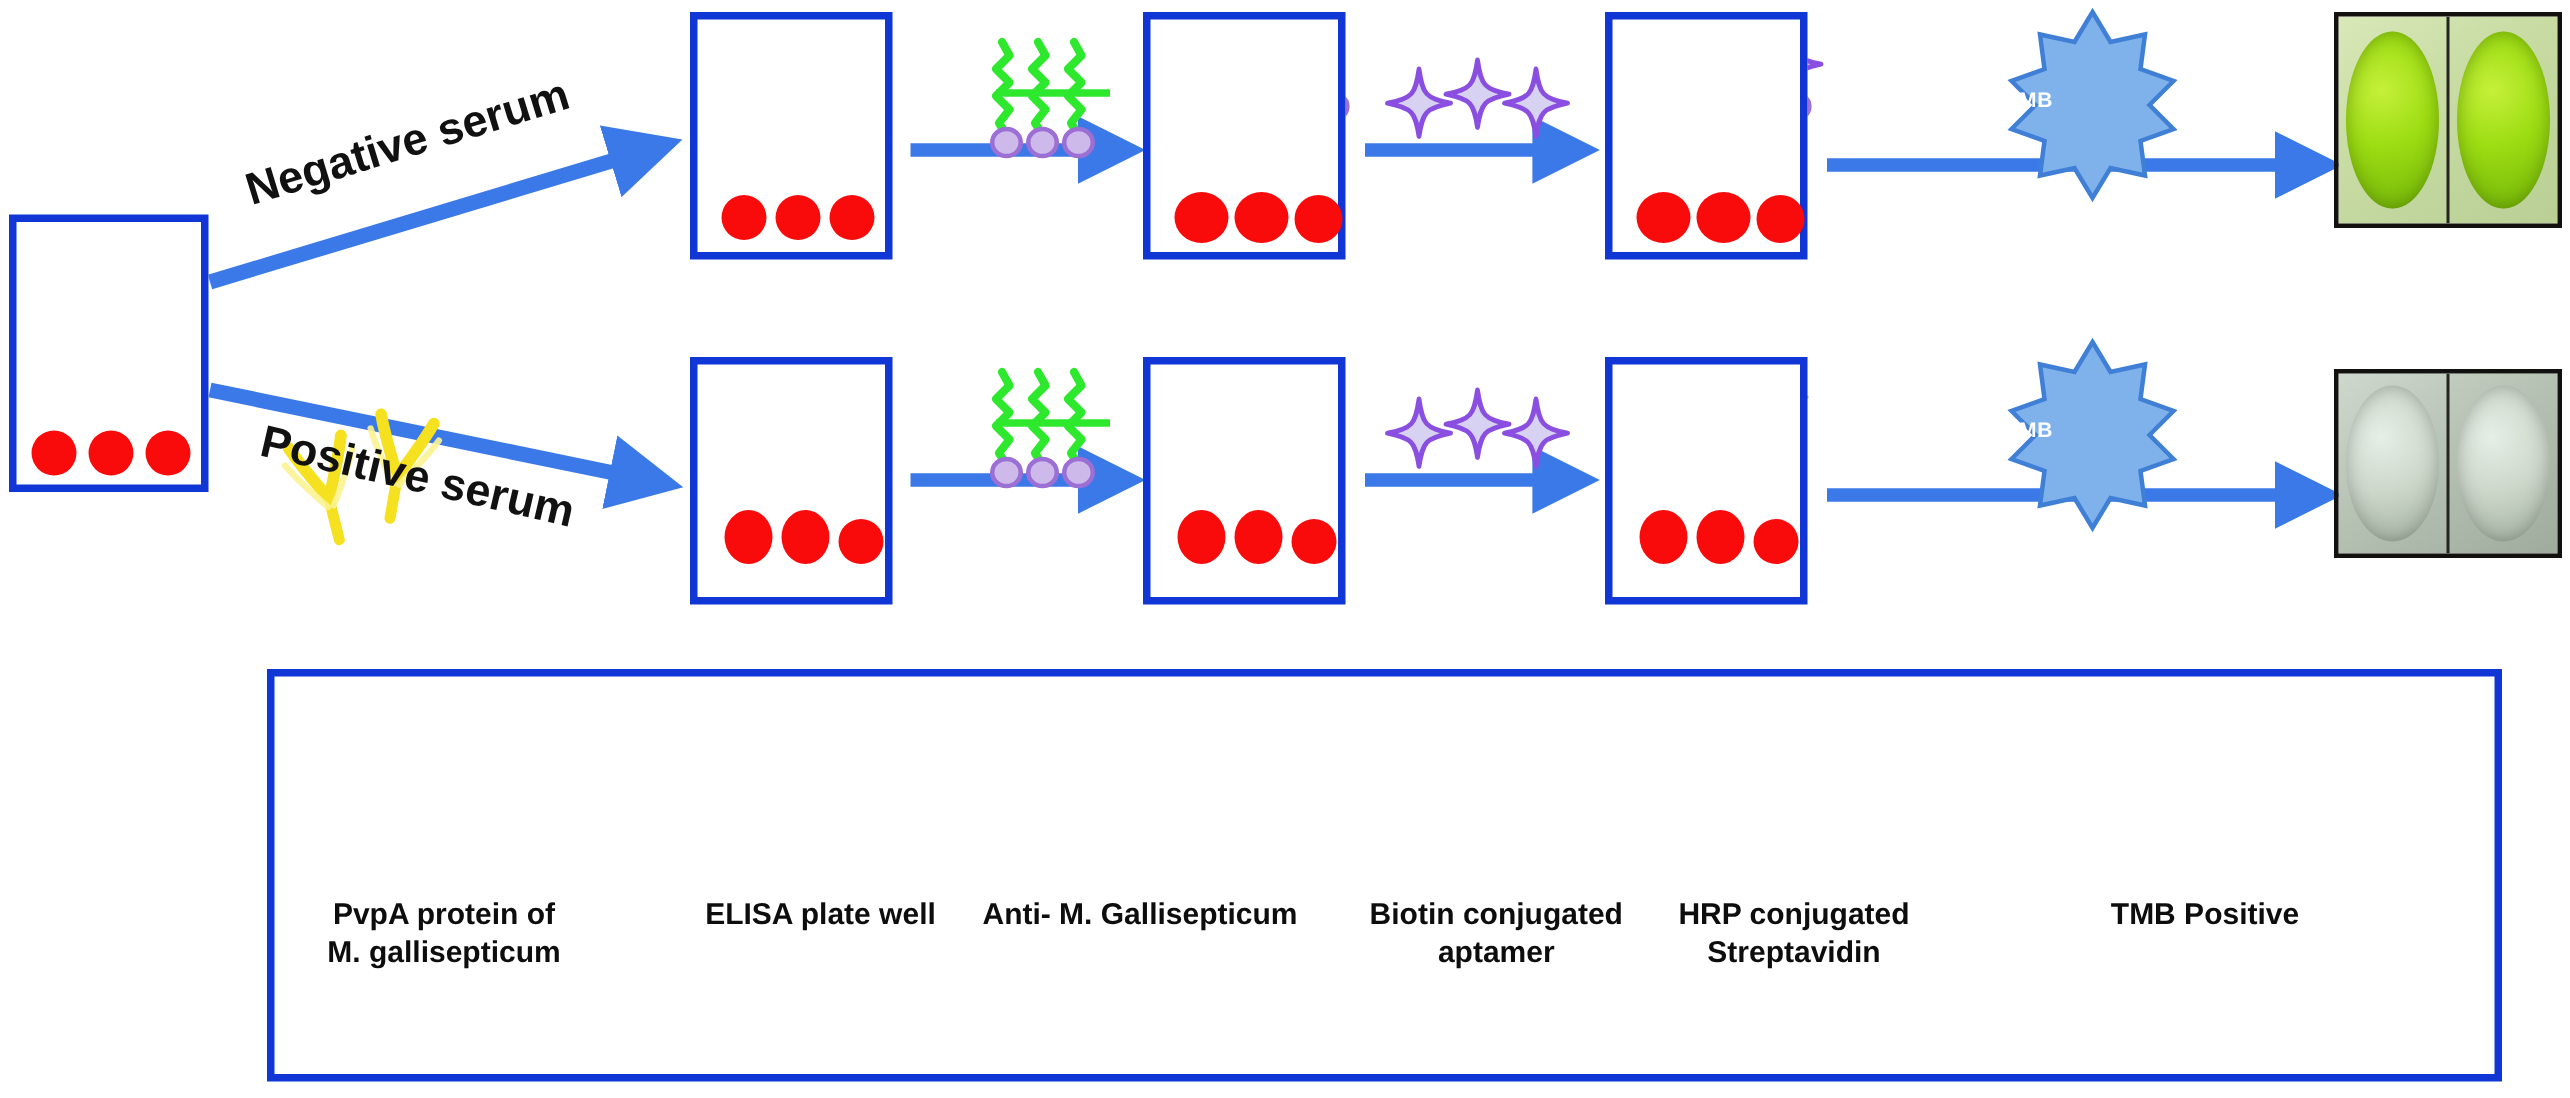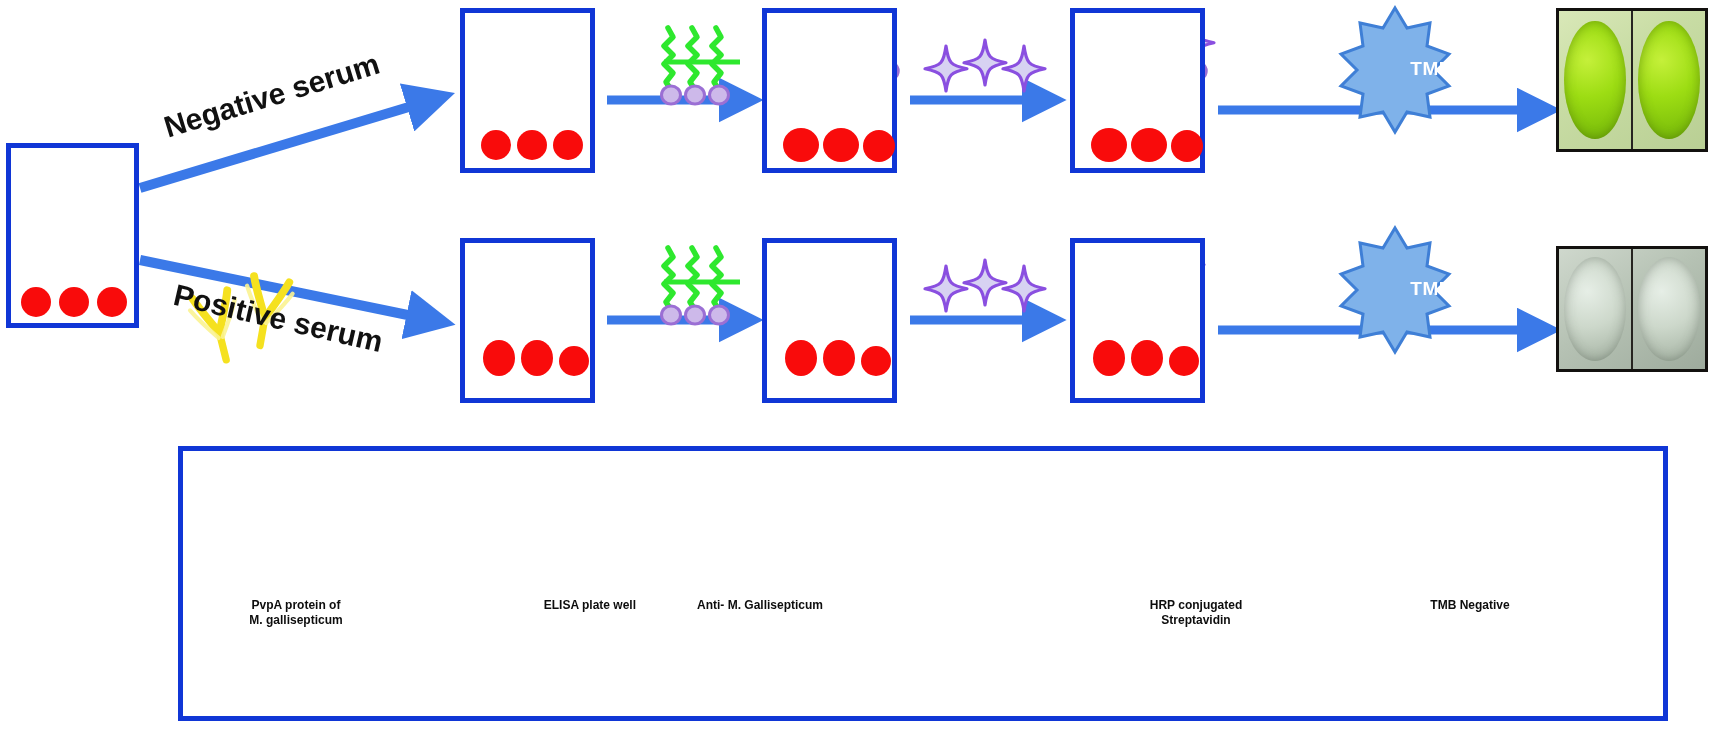--- a/index.html
+++ b/index.html
@@ -52,36 +52,36 @@
     top: 446px;
     width: 1490px;
     height: 275px;
     border: 5px solid #1036d6;
     box-sizing: border-box;
     background: #ffffff;
   }
   .legend-caption {
     position: absolute;
     text-align: center;
-    font-size: 12px;
+    font-size: 20px;
     font-weight: bold;
     color: #0d0d0d;
     line-height: 1.25;
     font-family: "Liberation Sans", sans-serif;
   }
 
   
   .tmb-text {
     position: absolute;
     color: #ffffff;
     font-weight: bold;
-    font-size: 19px;
+    font-size: 14px;
     letter-spacing: 0.5px;
     font-family: "Liberation Sans", sans-serif;
-    text-align: right;
+    text-align: left;
   }
 
   
   .photo {
     position: absolute;
     border: 3px solid #13110f;
     box-sizing: border-box;
     display: flex;
     overflow: hidden;
     background: #1a1a18;
@@ -422,27 +422,31 @@
         <div class="photo-disc pos-disc"></div>
       </div>
   </div>
 
   <div id="legend-panel"></div>
 
   <div class="legend-caption" style="left:196px;top:598px;width:200px;">
     <div>PvpA protein of</div>
     <div>M. gallisepticum</div>
   </div>
-  <div class="legend-caption" style="left:436px;top:598px;width:200px;text-align:right;">
+  <div class="legend-caption" style="left:447px;top:598px;width:200px;">
     <div>ELISA plate well</div>
   </div>
   <div class="legend-caption" style="left:640px;top:598px;width:240px;">
     <div>Anti- M. Gallisepticum</div>
+  </div>
+  <div class="legend-caption" style="left:900px;top:598px;width:195px;">
+    <div>Biotin conjugated</div>
+    <div>aptamer</div>
   </div>
   <div class="legend-caption" style="left:1096px;top:598px;width:200px;">
     <div>HRP conjugated</div>
     <div>Streptavidin</div>
   </div>
   <div class="legend-caption" style="left:1370px;top:598px;width:200px;">
-    <div>TMB  Negative</div>
+    <div>TMB  Positive</div>
   </div>
 
 </div>
 
 </body></html>

